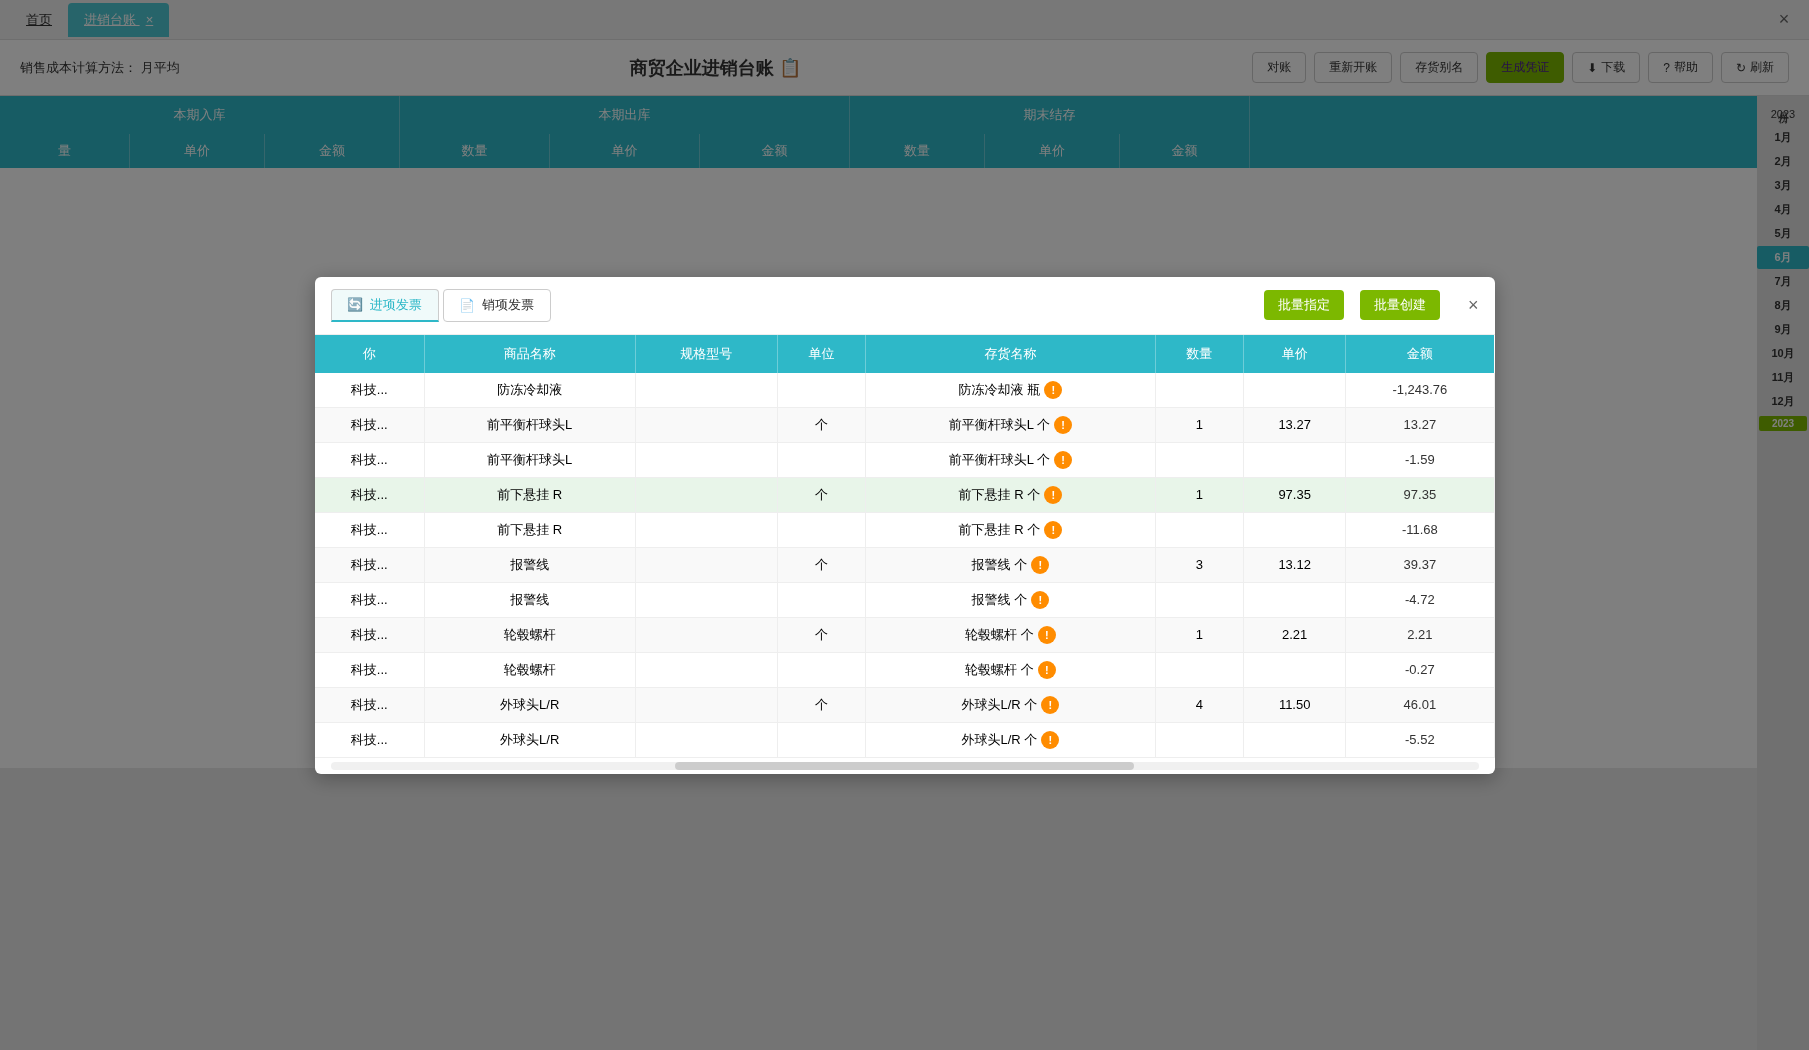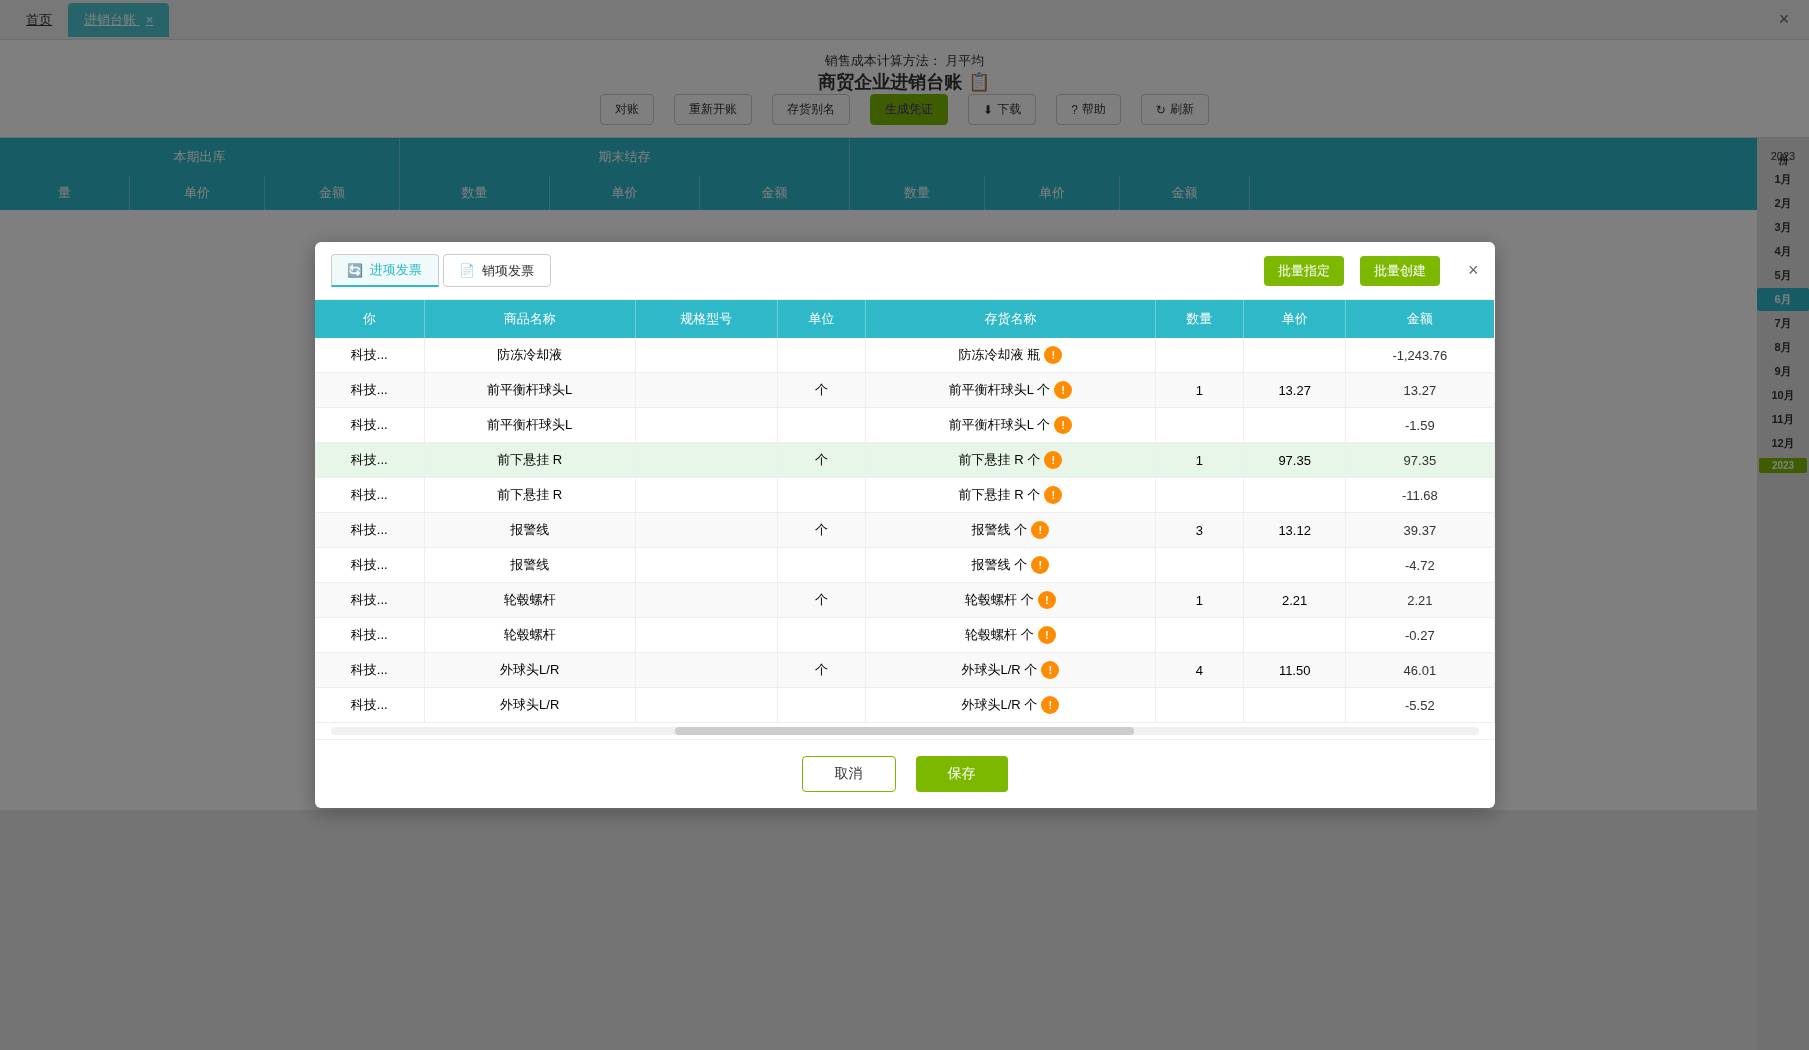--- a/index.html
+++ b/index.html
@@ -18,28 +18,28 @@
     }
     .tab-close { margin-left: 6px; cursor: pointer; color: #fff; }
     .tab-bar-close {
       margin-left: auto; width: 30px; height: 30px; display: flex; align-items: center; justify-content: center;
       cursor: pointer; font-size: 18px; color: #666;
     }
 
     
     .header-bar {
       display: flex; align-items: center; background: #fff;
-      padding: 12px 20px; border-bottom: 1px solid #ddd; flex-direction: column;
+      padding: 12px 20px; border-bottom: 1px solid #ddd;
     }
     .header-left { font-size: 13px; color: #333; }
     .header-title {
       flex: 1; text-align: center; font-size: 18px; font-weight: bold; color: #333;
       display: flex; align-items: center; justify-content: center; gap: 6px;
     }
-    .header-actions { display: flex; gap: 20px; align-items: center; }
+    .header-actions { display: flex; gap: 8px; align-items: center; }
     .btn {
       padding: 6px 14px; border: 1px solid #ccc; border-radius: 4px;
       cursor: pointer; font-size: 12px; background: #fff; color: #333;
     }
     .btn-primary { background: #7cb800; color: #4c1d95; border-color: #7cb800; }
     .btn-icon { display: flex; align-items: center; gap: 4px; }
     .month-item {
       text-align: center; padding: 4px 2px; font-size: 11px; color: #333; cursor: pointer;
     }
     .month-item.current { background: #2eb8c8; color: #fff; border-radius: 2px; }
@@ -163,20 +163,21 @@
         <span>↻</span>
         <span>刷新</span>
       </button>
     </div>
   </div>
 
   <div class="content-area">
     <div class="main-table-area">
 
       <div style="display:grid; grid-template-columns: 400px 450px 400px 50px; background:#2eb8c8; color:#fff;">
+        <div style="padding:10px; text-align:center; border-right:1px solid rgba(255,255,255,0.3);">本期入库</div>
         <div style="padding:10px; text-align:center; border-right:1px solid rgba(255,255,255,0.3);">本期出库</div>
         <div style="padding:10px; text-align:center; border-right:1px solid rgba(255,255,255,0.3);">期末结存</div>
         <div style="padding:10px;"></div>
       </div>
 
       <div style="display:grid; grid-template-columns: 130px 135px 135px 150px 150px 150px 135px 135px 130px 50px; background:#2eb8c8; color:#fff;">
         <div style="padding:8px 6px; text-align:center; border-right:1px solid rgba(255,255,255,0.3);">量</div>
         <div style="padding:8px 6px; text-align:center; border-right:1px solid rgba(255,255,255,0.3);">单价</div>
         <div style="padding:8px 6px; text-align:center; border-right:1px solid rgba(255,255,255,0.3);">金额</div>
         <div style="padding:8px 6px; text-align:center; border-right:1px solid rgba(255,255,255,0.3);">数量</div>
@@ -384,18 +385,14 @@
       <td class="text-right negative">-5.52</td>
     </tr>
           </tbody>
       </table>
     </div>
 
     <div class="modal-scrollbar">
       <div class="modal-scrollbar-thumb"></div>
     </div>
 
-    <div class="modal-footer">
-      <button class="btn-cancel">取消</button>
-      <button class="btn-save">保存</button>
-    </div>
   </div>
 </div>
 
 </body></html>

